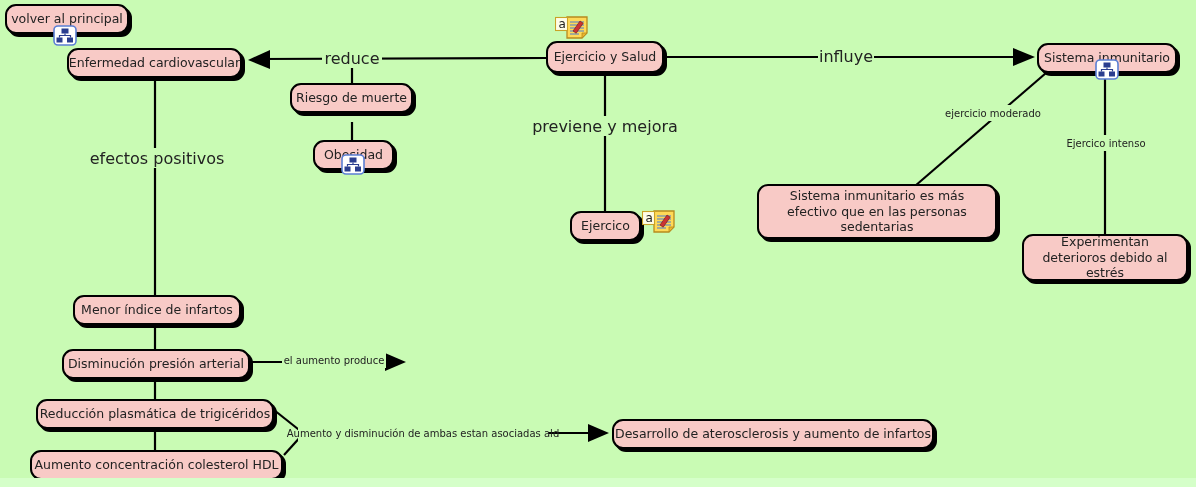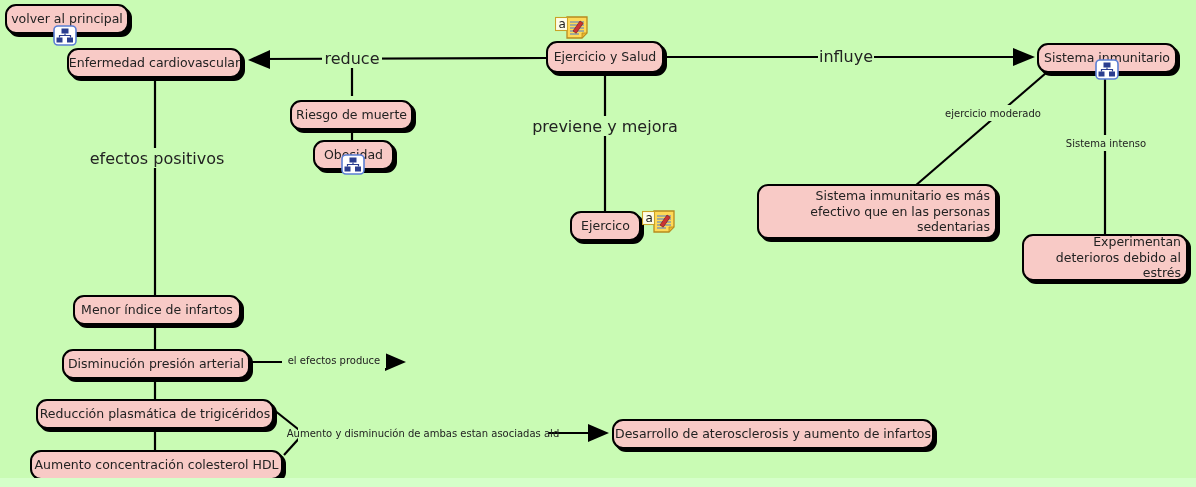--- a/index.html
+++ b/index.html
@@ -16,21 +16,21 @@
   svg.lines{position:absolute;left:0;top:0;}
   svg.lines line{stroke:var(--line,#000);stroke-width:2.2px;}
   svg.lines polygon{fill:var(--line,#000);}
   .node{
     position:absolute;box-sizing:border-box;
     background:var(--node-fill,#f8cac6);
     border:2px solid var(--node-border,#000);
     border-radius:11px;
     box-shadow:3px 3px 0 var(--node-shadow,#000);
     display:flex;align-items:center;justify-content:center;
-    text-align:right;font-size:12.5px;line-height:1.25;
+    text-align:center;font-size:12.5px;line-height:1.25;
     padding:13px 5px;white-space:nowrap;cursor:default;
   }
   .node.wrap{white-space:normal;}
   .link-label{
     position:absolute;background:var(--background,#c9fbb4);
     display:flex;align-items:center;justify-content:center;
     text-align:center;font-size:16px;white-space:nowrap;
   }
   .link-label.small{font-size:10px;}
   .icon{position:absolute;}
@@ -68,38 +68,38 @@
 
     <line x1="1046" y1="73" x2="915" y2="186"></line>
 
     <line x1="1105" y1="73" x2="1105" y2="236"></line>
   </svg>
 
   <div class="node" style="left:5px;top:4px;width:124px;height:29px">volver al principal</div>
   <div class="node" style="left:67px;top:48px;width:175px;height:28px">Enfermedad cardiovascular</div>
   <div class="node" style="left:546px;top:41px;width:118px;height:32px">Ejercicio y Salud</div>
   <div class="node" style="left:1037px;top:43px;width:140px;height:30px">Sistema inmunitario</div>
-  <div class="node" style="left:290px;top:100px;width:123px;height:29px">Riesgo de muerte</div>
+  <div class="node" style="left:290px;top:83px;width:123px;height:29px">Riesgo de muerte</div>
   <div class="node" style="left:313px;top:140px;width:81px;height:29px">Obesidad</div>
   <div class="node" style="left:570px;top:211px;width:71px;height:28px">Ejercico</div>
   <div class="node wrap" style="left:757px;top:184px;width:240px;height:55px">Sistema inmunitario es más efectivo que en las personas sedentarias</div>
   <div class="node wrap" style="left:1022px;top:234px;width:166px;height:47px">Experimentan deterioros debido al estrés</div>
   <div class="node" style="left:73px;top:295px;width:168px;height:29px">Menor índice de infartos</div>
   <div class="node" style="left:62px;top:349px;width:188px;height:30px">Disminución presión arterial</div>
   <div class="node" style="left:36px;top:399px;width:238px;height:29px">Reducción plasmática de trigicéridos</div>
   <div class="node" style="left:30px;top:450px;width:253px;height:29px">Aumento concentración colesterol HDL</div>
   <div class="node" style="left:612px;top:419px;width:322px;height:29px">Desarrollo de aterosclerosis y aumento de infartos</div>
 
   <div class="link-label" style="left:322px;top:48px;width:60px;height:20px">reduce</div>
   <div class="link-label" style="left:818px;top:46px;width:56px;height:21px">influye</div>
   <div class="link-label" style="left:543px;top:116px;width:124px;height:20px">previene y mejora</div>
   <div class="link-label" style="left:99px;top:148px;width:116px;height:20px">efectos positivos</div>
   <div class="link-label small" style="left:940px;top:105px;width:106px;height:16px">ejercicio moderado</div>
-  <div class="link-label small" style="left:1060px;top:135px;width:92px;height:16px">Sistema intenso</div>
-  <div class="link-label small" style="left:282px;top:352px;width:104px;height:16px">el efectos produce</div>
+  <div class="link-label small" style="left:1060px;top:135px;width:92px;height:16px">Ejercico intenso</div>
+  <div class="link-label small" style="left:282px;top:352px;width:104px;height:16px">el aumento produce</div>
   <div class="link-label small" style="left:298px;top:425px;width:250px;height:16px">Aumento y disminución de ambas estan asociadas ald</div>
 
   <svg class="icon" style="left:53px;top:25px" width="24" height="21" viewBox="0 0 24 21">
     <rect x="1" y="1" width="22" height="19" rx="4" fill="#ffffff" stroke="#5b7fd4" stroke-width="1.6"></rect>
     <path d="M12 8.5 v2.5 M6.5 12.5 v-2 h11 v2" stroke="#2b3e8f" fill="none" stroke-width="1.2"></path>
     <rect x="8.5" y="3.5" width="7" height="5" fill="#2b3e8f"></rect>
     <rect x="3.5" y="12.5" width="6" height="5" fill="#2b3e8f"></rect>
     <rect x="14" y="12.5" width="6" height="5" fill="#2b3e8f"></rect>
   </svg>
   <svg class="icon" style="left:341px;top:154px" width="24" height="21" viewBox="0 0 24 21">

